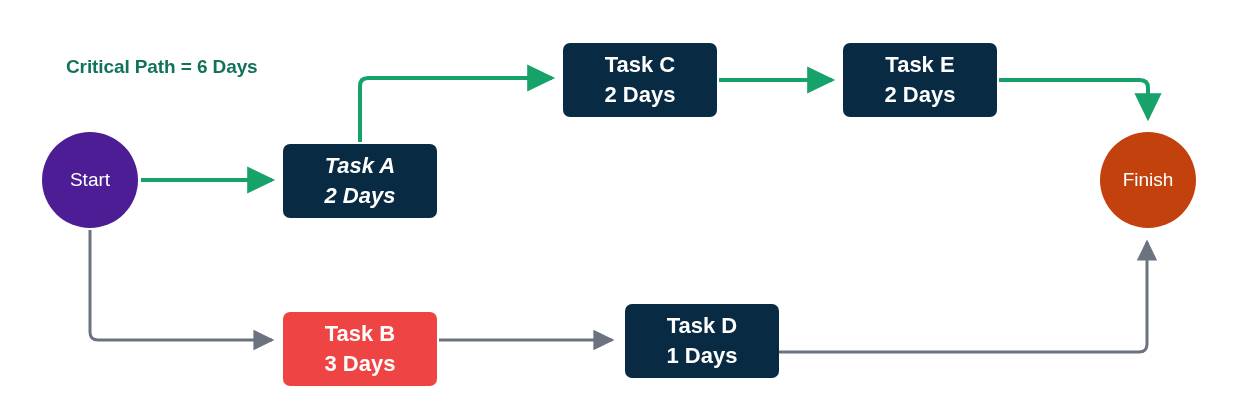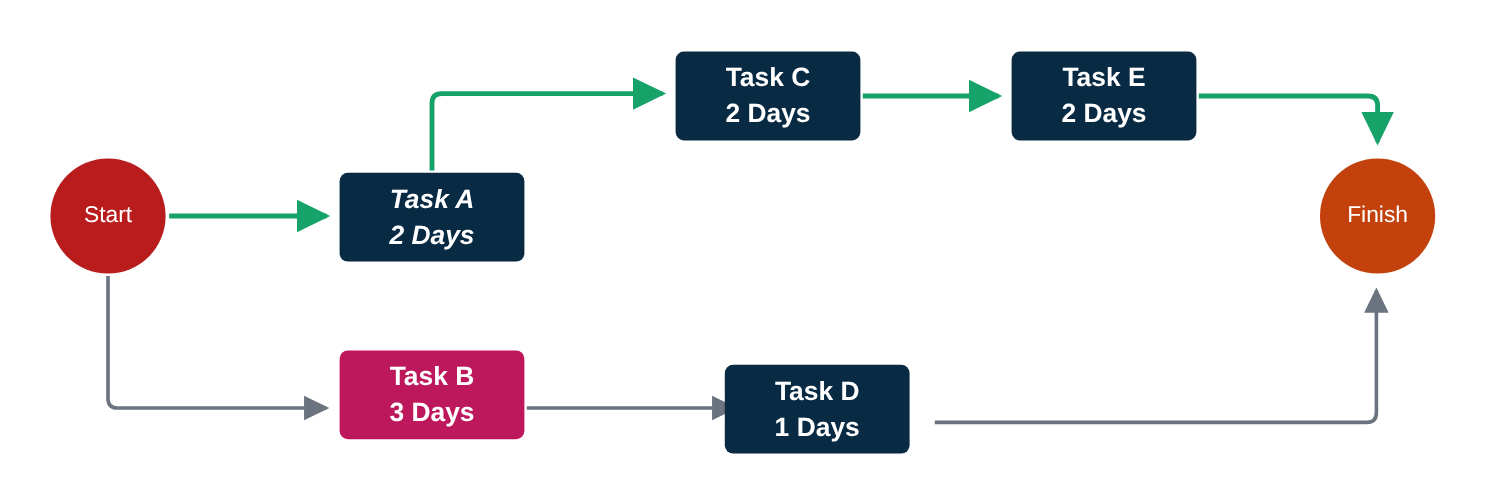--- a/index.html
+++ b/index.html
@@ -65,20 +65,21 @@
   }
   .terminal-node .node-label {
     white-space: nowrap;
   }
 </style>
 </head>
 <body>
 
 <div id="canvas">
 
+  <div class="title-text">Critical Path = 6 Days</div>
 
   <svg id="edge-layer" viewBox="0 0 1240 420">
     <defs>
       <marker id="arrow-green" markerWidth="8" markerHeight="8" refX="6.2" refY="4" orient="auto" markerUnits="strokeWidth">
         <path d="M 0 0.6 L 7 4 L 0 7.4 Z" fill="#16a269"></path>
       </marker>
       <marker id="arrow-gray" markerWidth="8" markerHeight="8" refX="6.2" refY="4" orient="auto" markerUnits="strokeWidth">
         <path d="M 0 0.6 L 7 4 L 0 7.4 Z" fill="#6b7280"></path>
       </marker>
     </defs>
@@ -87,40 +88,40 @@
         <path d="M 360 142 L 360 86 Q 360 78 368 78 L 552 78" fill="none" stroke="#16a269" stroke-width="4" stroke-linecap="butt" stroke-linejoin="round" marker-end="url(#arrow-green)"></path>
         <path d="M 719 80 L 832 80" fill="none" stroke="#16a269" stroke-width="4" stroke-linecap="butt" stroke-linejoin="round" marker-end="url(#arrow-green)"></path>
         <path d="M 999 80 L 1140 80 Q 1148 80 1148 88 L 1148 118" fill="none" stroke="#16a269" stroke-width="4" stroke-linecap="butt" stroke-linejoin="round" marker-end="url(#arrow-green)"></path>
         <path d="M 90 230 L 90 332 Q 90 340 98 340 L 272 340" fill="none" stroke="#6b7280" stroke-width="3" stroke-linecap="butt" stroke-linejoin="round" marker-end="url(#arrow-gray)"></path>
         <path d="M 439 340 L 612 340" fill="none" stroke="#6b7280" stroke-width="3" stroke-linecap="butt" stroke-linejoin="round" marker-end="url(#arrow-gray)"></path>
         <path d="M 779 352 L 1139 352 Q 1147 352 1147 344 L 1147 242" fill="none" stroke="#6b7280" stroke-width="3" stroke-linecap="butt" stroke-linejoin="round" marker-end="url(#arrow-gray)"></path>
       </g>
   </svg>
 
   <div id="nodes-group">
-      <div class="terminal-node" style="left: 42px; top: 132px; width: 96px; height: 96px; background: #b91c1c;">
+      <div class="terminal-node" style="left: 42px; top: 132px; width: 96px; height: 96px; background: #4c1d95;">
         <span class="node-label">Start</span>
       </div>
       <div class="task-node" style="left: 283px; top: 144px; width: 154px; height: 74px; background: rgb(8, 42, 67); font-style: italic;">
         <span class="node-label">Task A</span>
         <span class="node-duration">2 Days</span>
       </div>
       <div class="task-node" style="left: 563px; top: 43px; width: 154px; height: 74px; background: rgb(8, 42, 67);">
         <span class="node-label">Task C</span>
         <span class="node-duration">2 Days</span>
       </div>
       <div class="task-node" style="left: 843px; top: 43px; width: 154px; height: 74px; background: rgb(8, 42, 67);">
         <span class="node-label">Task E</span>
         <span class="node-duration">2 Days</span>
       </div>
-      <div class="task-node" style="left: 283px; top: 292px; width: 154px; height: 74px; background: #be185d;">
+      <div class="task-node" style="left: 283px; top: 312px; width: 154px; height: 74px; background: #ef4444;">
         <span class="node-label">Task B</span>
         <span class="node-duration">3 Days</span>
       </div>
-      <div class="task-node" style="left: 604px; top: 304px; width: 154px; height: 74px; background: rgb(8, 42, 67);">
+      <div class="task-node" style="left: 625px; top: 304px; width: 154px; height: 74px; background: rgb(8, 42, 67);">
         <span class="node-label">Task D</span>
         <span class="node-duration">1 Days</span>
       </div>
       <div class="terminal-node" style="left: 1100px; top: 132px; width: 96px; height: 96px; background: #c2410c;">
         <span class="node-label">Finish</span>
       </div>
     </div>
 
 </div>
 

